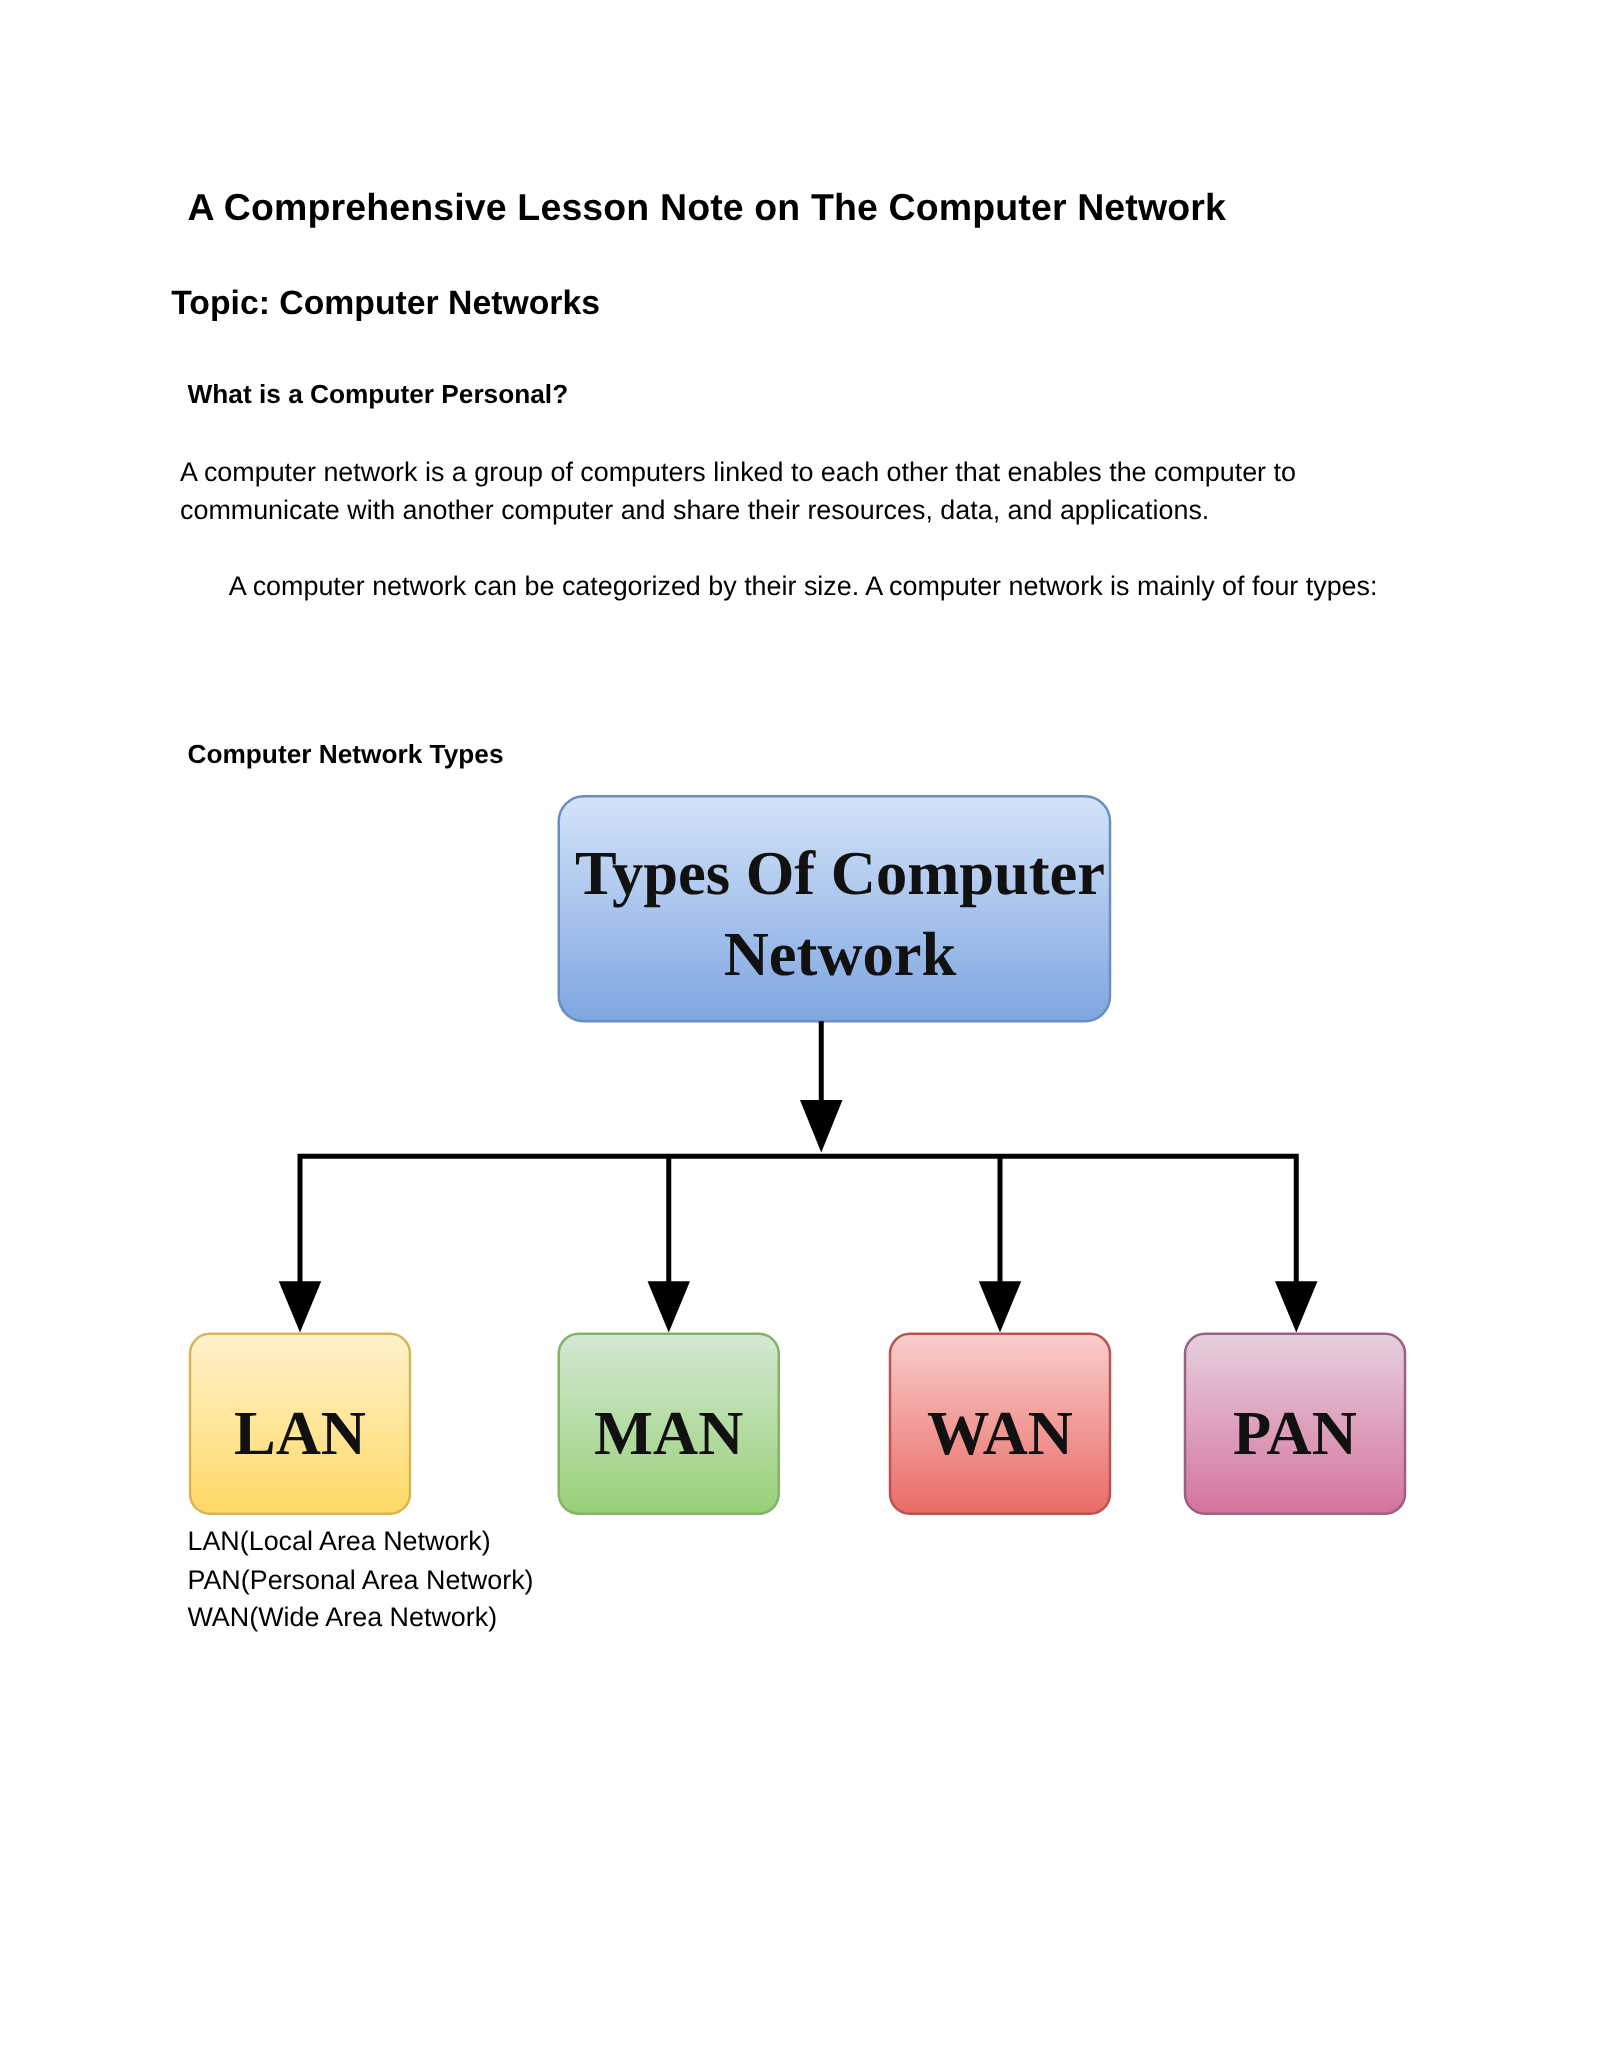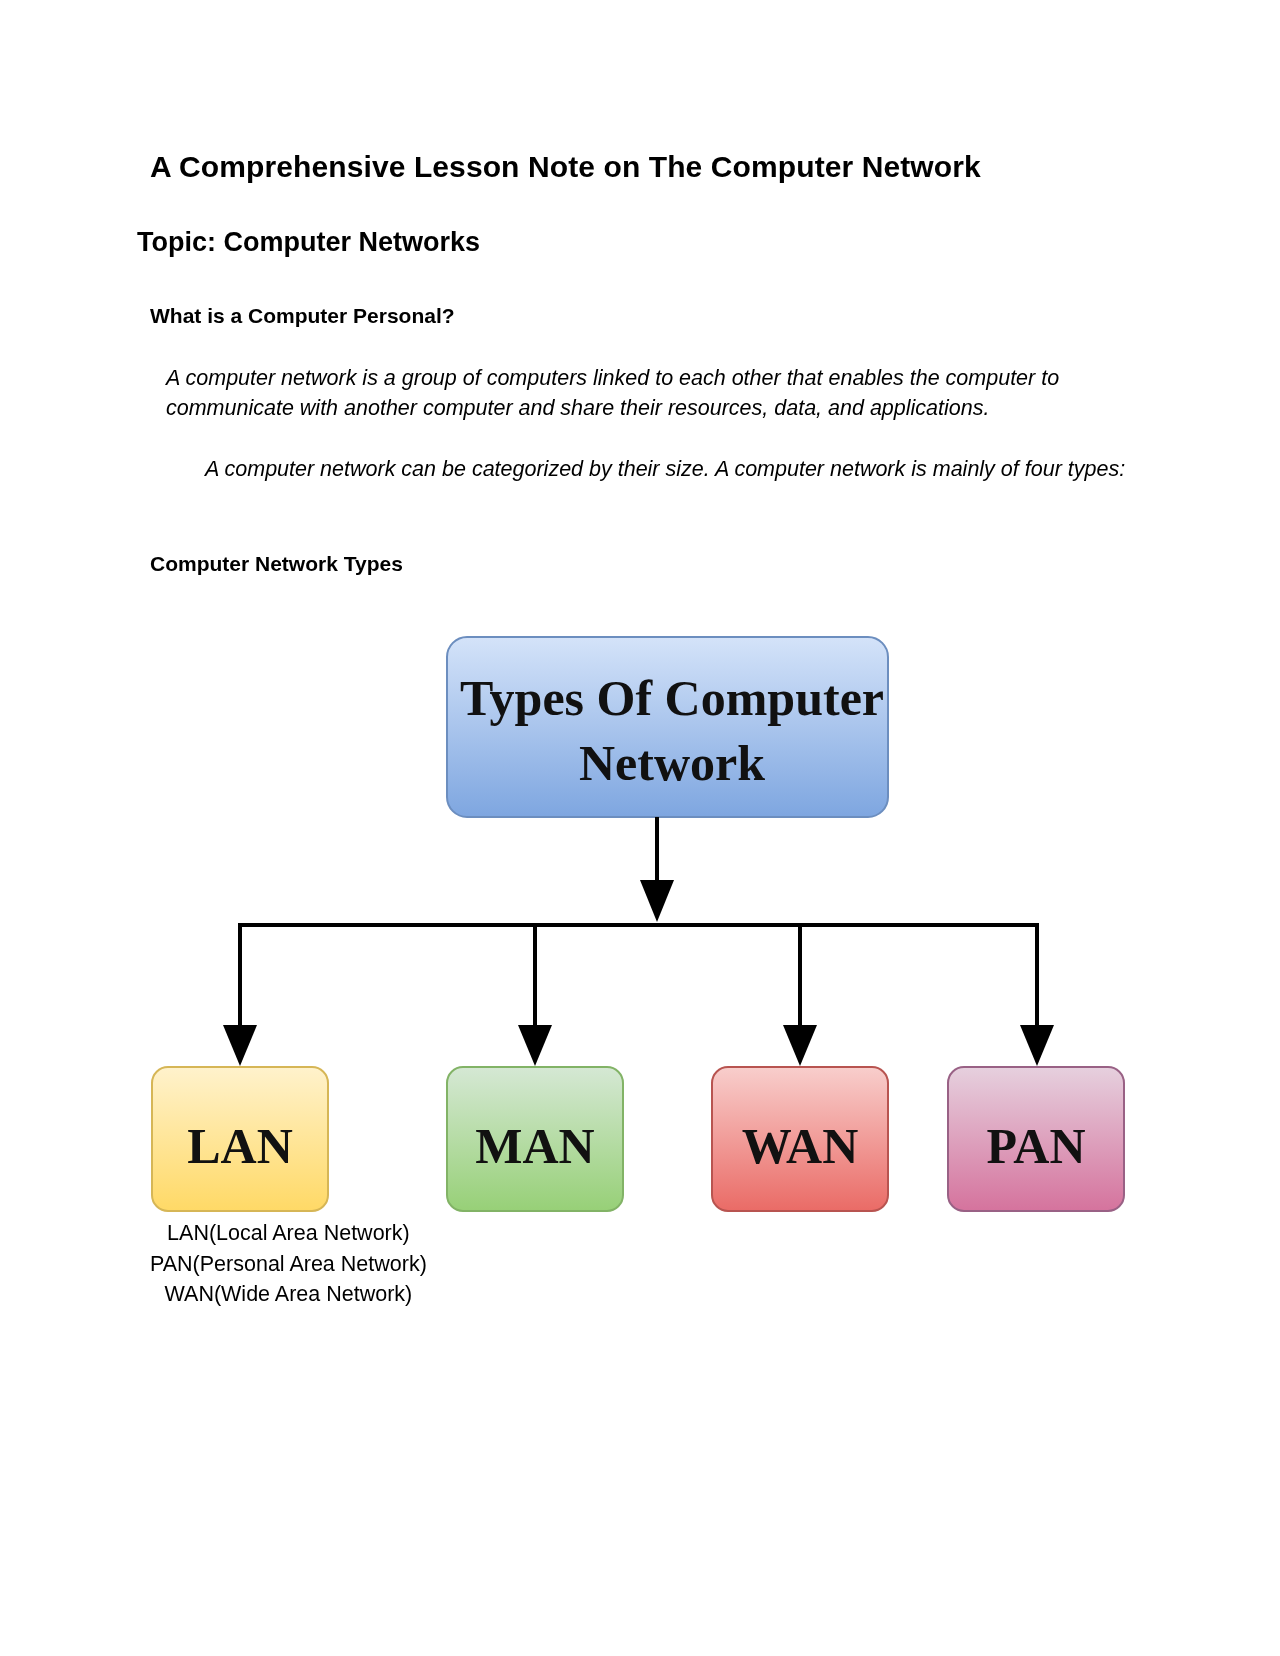--- a/index.html
+++ b/index.html
@@ -1,28 +1,28 @@
 <!DOCTYPE html>
 <html><head>
 <meta charset="utf-8">
 <style>
   html, body { margin: 0; padding: 0; background: #ffffff; }
   body { width: 1280px; height: 1656px; position: relative; overflow: hidden; font-family: "Liberation Sans", sans-serif; color: #000; }
   .abs { position: absolute; }
   .h1 { left: 150px; top: 150px; font-size: 30px; font-weight: bold; white-space: nowrap; letter-spacing: 0.1px; }
   .h2 { left: 137px; top: 227px; font-size: 27px; font-weight: bold; white-space: nowrap; }
   .h3 { left: 150px; top: 304px; font-size: 21px; font-weight: bold; white-space: nowrap; }
-  .para { left: 166px; width: 1000px; font-size: 21.5px; line-height: 30px; font-style: italic; }
+  .para { left: 144px; width: 1000px; font-size: 21.5px; line-height: 30px; }
   .p1 { top: 363px; }
   .p2 { top: 454px; margin-left: 39px; }
-  .h4 { left: 150px; top: 552px; font-size: 21px; font-weight: bold; white-space: nowrap; }
+  .h4 { left: 150px; top: 592px; font-size: 21px; font-weight: bold; white-space: nowrap; }
   .diagram { left: 0; top: 0; width: 1280px; height: 1656px; pointer-events: none; }
   .diagram text { font-family: "Liberation Serif", serif; font-weight: bold; fill: #111; }
   .abbr { left: 150px; top: 1218px; font-size: 21.5px; line-height: 30.5px; }
-  .abbr div { white-space: nowrap; text-align: center; }
+  .abbr div { white-space: nowrap; }
 </style>
 </head>
 <body>
 
 <div class="abs h1">A Comprehensive Lesson Note on The Computer Network</div>
 <div class="abs h2">Topic: Computer Networks</div>
 <div class="abs h3">What is a Computer Personal?</div>
 <div class="abs para p1">A computer network is a group of computers linked to each other that enables the computer to communicate with another computer and share their resources, data, and applications.</div>
 <div class="abs para p2">A computer network can be categorized by their size. A computer network is mainly of four types:</div>
 <div class="abs h4">Computer Network Types</div>

